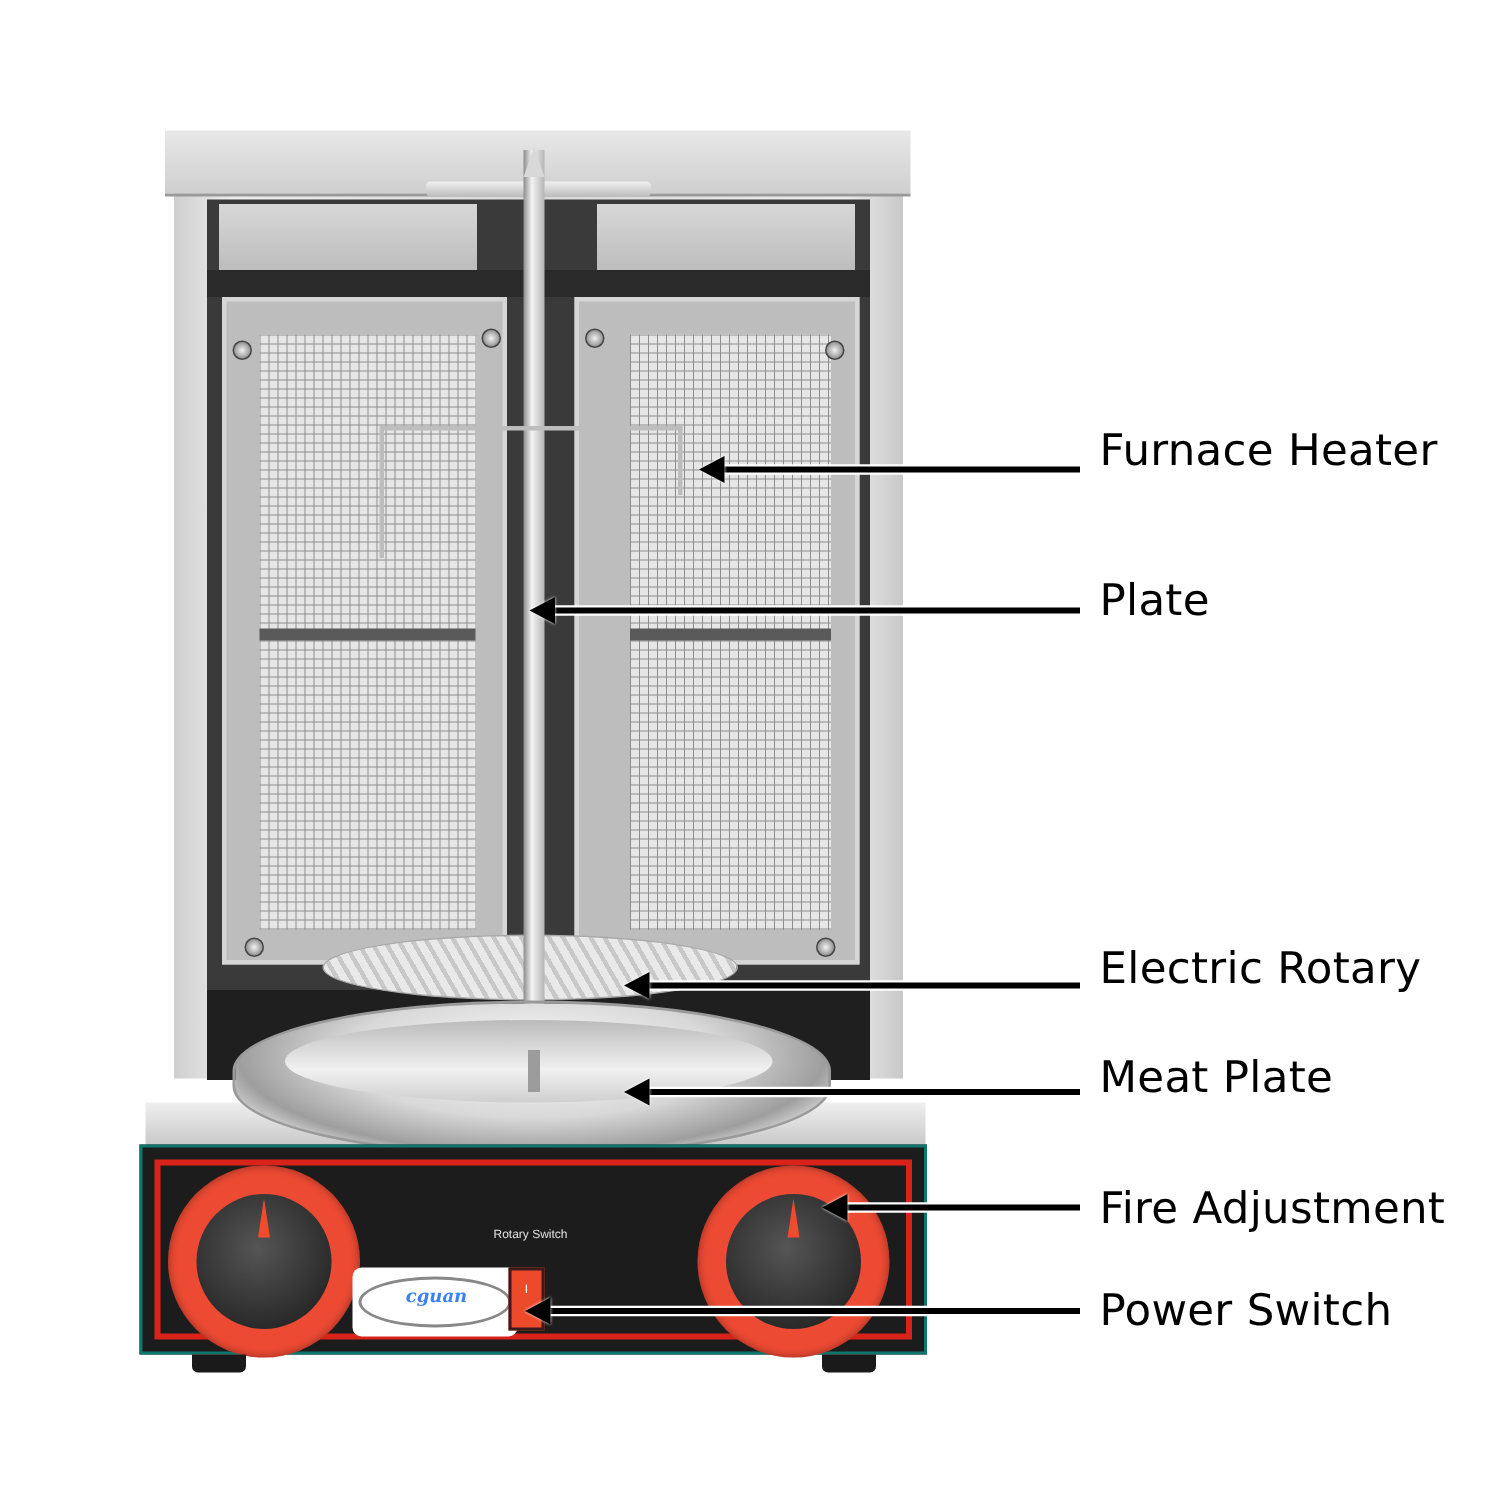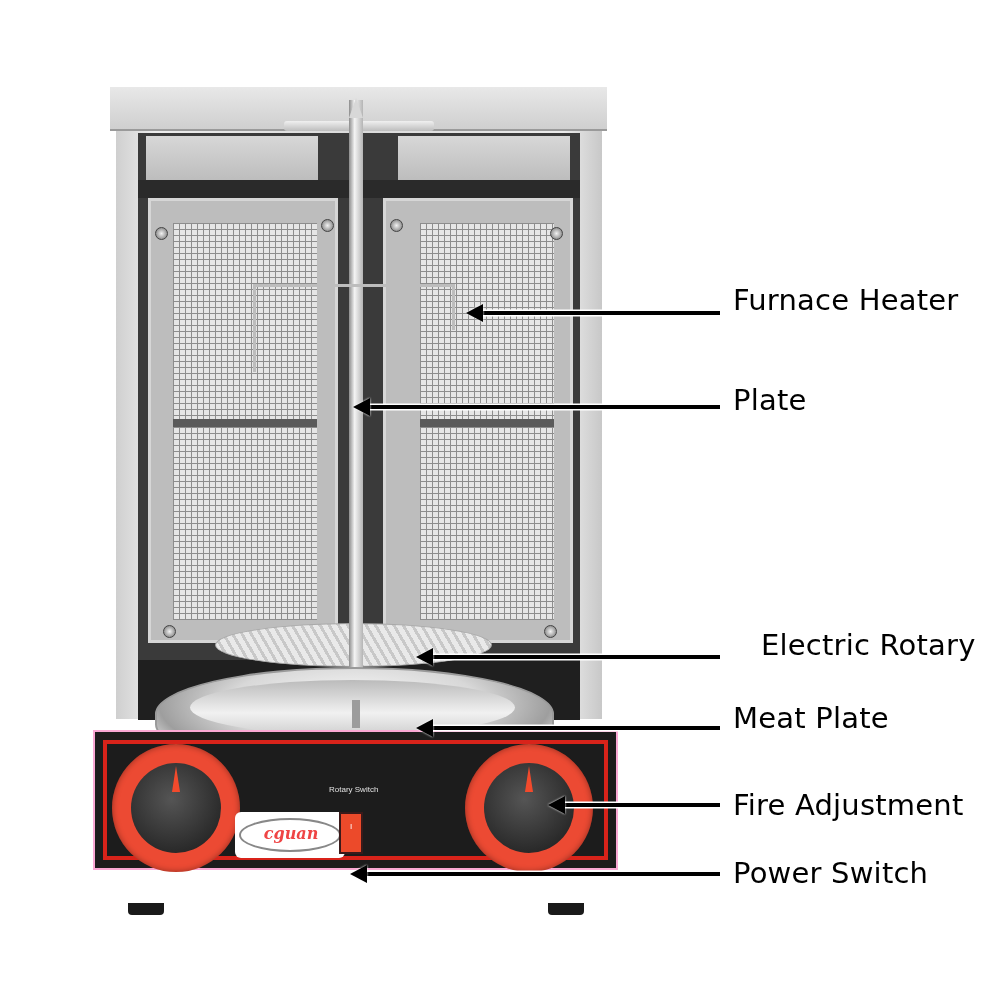--- a/index.html
+++ b/index.html
@@ -23,29 +23,29 @@
   .pole-tip { left:349px; top:98px; width:0; height:0; border-left:7px solid transparent; border-right:7px solid transparent; border-bottom:20px solid #d8d8d8; }
   .tbar { left:284px; top:121px; width:150px; height:10px; background:linear-gradient(#f0f0f0,#bdbdbd); border-radius:3px; }
   .hook-h { left:255px; top:284px; width:200px; height:3px; background:#bdbdbd; }
   .hook-v1 { left:253px; top:284px; width:3px; height:88px; background:#bdbdbd; }
   .hook-v2 { left:452px; top:284px; width:3px; height:46px; background:#bdbdbd; }
   .rotary { left:215px; top:623px; width:275px; height:42px; border-radius:50%; background:repeating-linear-gradient(60deg,#e9e9e9 0 5px,#c8c8c8 5px 8px); border:1px solid #a9a9a9; }
   .lower-cavity { left:138px; top:660px; width:442px; height:60px; background:#1f1f1f; }
   .tray { left:155px; top:667px; width:395px; height:100px; border-radius:50% / 45%; background:radial-gradient(ellipse at 50% 35%, #fdfdfd 0%, #d8d8d8 45%, #9e9e9e 70%, #f4f4f4 85%, #8c8c8c 100%); border:2px solid #9a9a9a; }
   .tray-inner { left:190px; top:680px; width:325px; height:55px; border-radius:50%; background:linear-gradient(#bbbbbb,#f1f1f1 60%,#cfcfcf); }
   .base-top { left:97px; top:735px; width:520px; height:30px; background:linear-gradient(#efefef,#c7c7c7); }
-  .control-panel { left:93px; top:730px; width:525px; height:140px; background:#1c1c1c; border:2px solid #f9a8d4; box-sizing:border-box;padding-left:12px; }
+  .control-panel { left:93px; top:763px; width:525px; height:140px; background:#1c1c1c; border:2px solid #0f766e; box-sizing:border-box;padding-left:12px; }
   .panel-red-frame { position:absolute; left:8px; top:8px; right:8px; bottom:8px; border:4px solid #d9231a; }
   .knob { position:absolute; width:128px; height:128px; border-radius:50%; background:#ec4a33; box-shadow:inset 0 0 6px rgba(0,0,0,0.4); }
   .knob-inner { position:absolute; left:19px; top:19px; width:90px; height:90px; border-radius:50%; background:radial-gradient(circle at 45% 40%, #555, #2b2b2b 70%, #1a1a1a); }
   .knob-pointer { position:absolute; left:41px; top:5px; width:0; height:0; border-left:4px solid transparent; border-right:4px solid transparent; border-top:0; border-bottom:26px solid #f24a2c; }
   .rotary-switch-label { position:absolute; left:234px; top:53px; color:#e0e0e0; font-size:8px; font-family:"Liberation Sans",sans-serif; }
   .logo { position:absolute; left:140px; top:80px; width:110px; height:46px; background:#fff; border-radius:6px; }
   .logo-oval { position:absolute; left:4px; top:6px; right:4px; bottom:6px; border:2px solid #888; border-radius:50%; }
-  .logo-text { position:absolute; left:6px; top:12px; width:100px; text-align:center; color:#ef4444; font-family:"DejaVu Serif",serif; font-style:italic; font-weight:bold; font-size:16px; }
+  .logo-text { position:absolute; left:6px; top:12px; width:100px; text-align:center; color:#3b82f6; font-family:"DejaVu Serif",serif; font-style:italic; font-weight:bold; font-size:12px; }
   .power-switch { position:absolute; left:244px; top:80px; width:20px; height:38px; background:#ec4a2a; border:2px solid #3a1a1a; }
   .power-switch-mark { position:absolute; left:0; width:20px; top:8px; text-align:center; color:#fff; font-size:8px; font-family:"Liberation Sans",sans-serif; }
   .foot { top:903px; width:36px; height:12px; background:#1a1a1a; border-radius:0 0 4px 4px; }
   
   .arrow { position:absolute; height:4px; background:#000; box-shadow:0 0 0 1.5px #fff; }
   .arrowhead { position:absolute; width:0; height:0; border-top:9px solid transparent; border-bottom:9px solid transparent; border-right:17px solid #000; filter:drop-shadow(0 0 1px #fff); }
 </style>
 </head>
 <body>
 
@@ -126,21 +126,21 @@
 
 <div class="arrow" style="left:364px;top:872px;width:356px;"></div>
 <div class="arrowhead" style="left:350px;top:865px;"></div>
 
 <div class="label" style="left:733px;top:284px;">
   <div>Furnace Heater</div>
 </div>
 <div class="label" style="left:733px;top:384px;">
   <div>Plate</div>
 </div>
-<div class="label" style="left:733px;top:629px;margin-left:28px;">
+<div class="label" style="left:733px;top:629px;">
   <div>Electric Rotary</div>
 </div>
 <div class="label" style="left:733px;top:702px;">
   <div>Meat Plate</div>
 </div>
 <div class="label" style="left:733px;top:789px;">
   <div>Fire Adjustment</div>
 </div>
 <div class="label" style="left:733px;top:857px;">
   <div>Power Switch</div>

